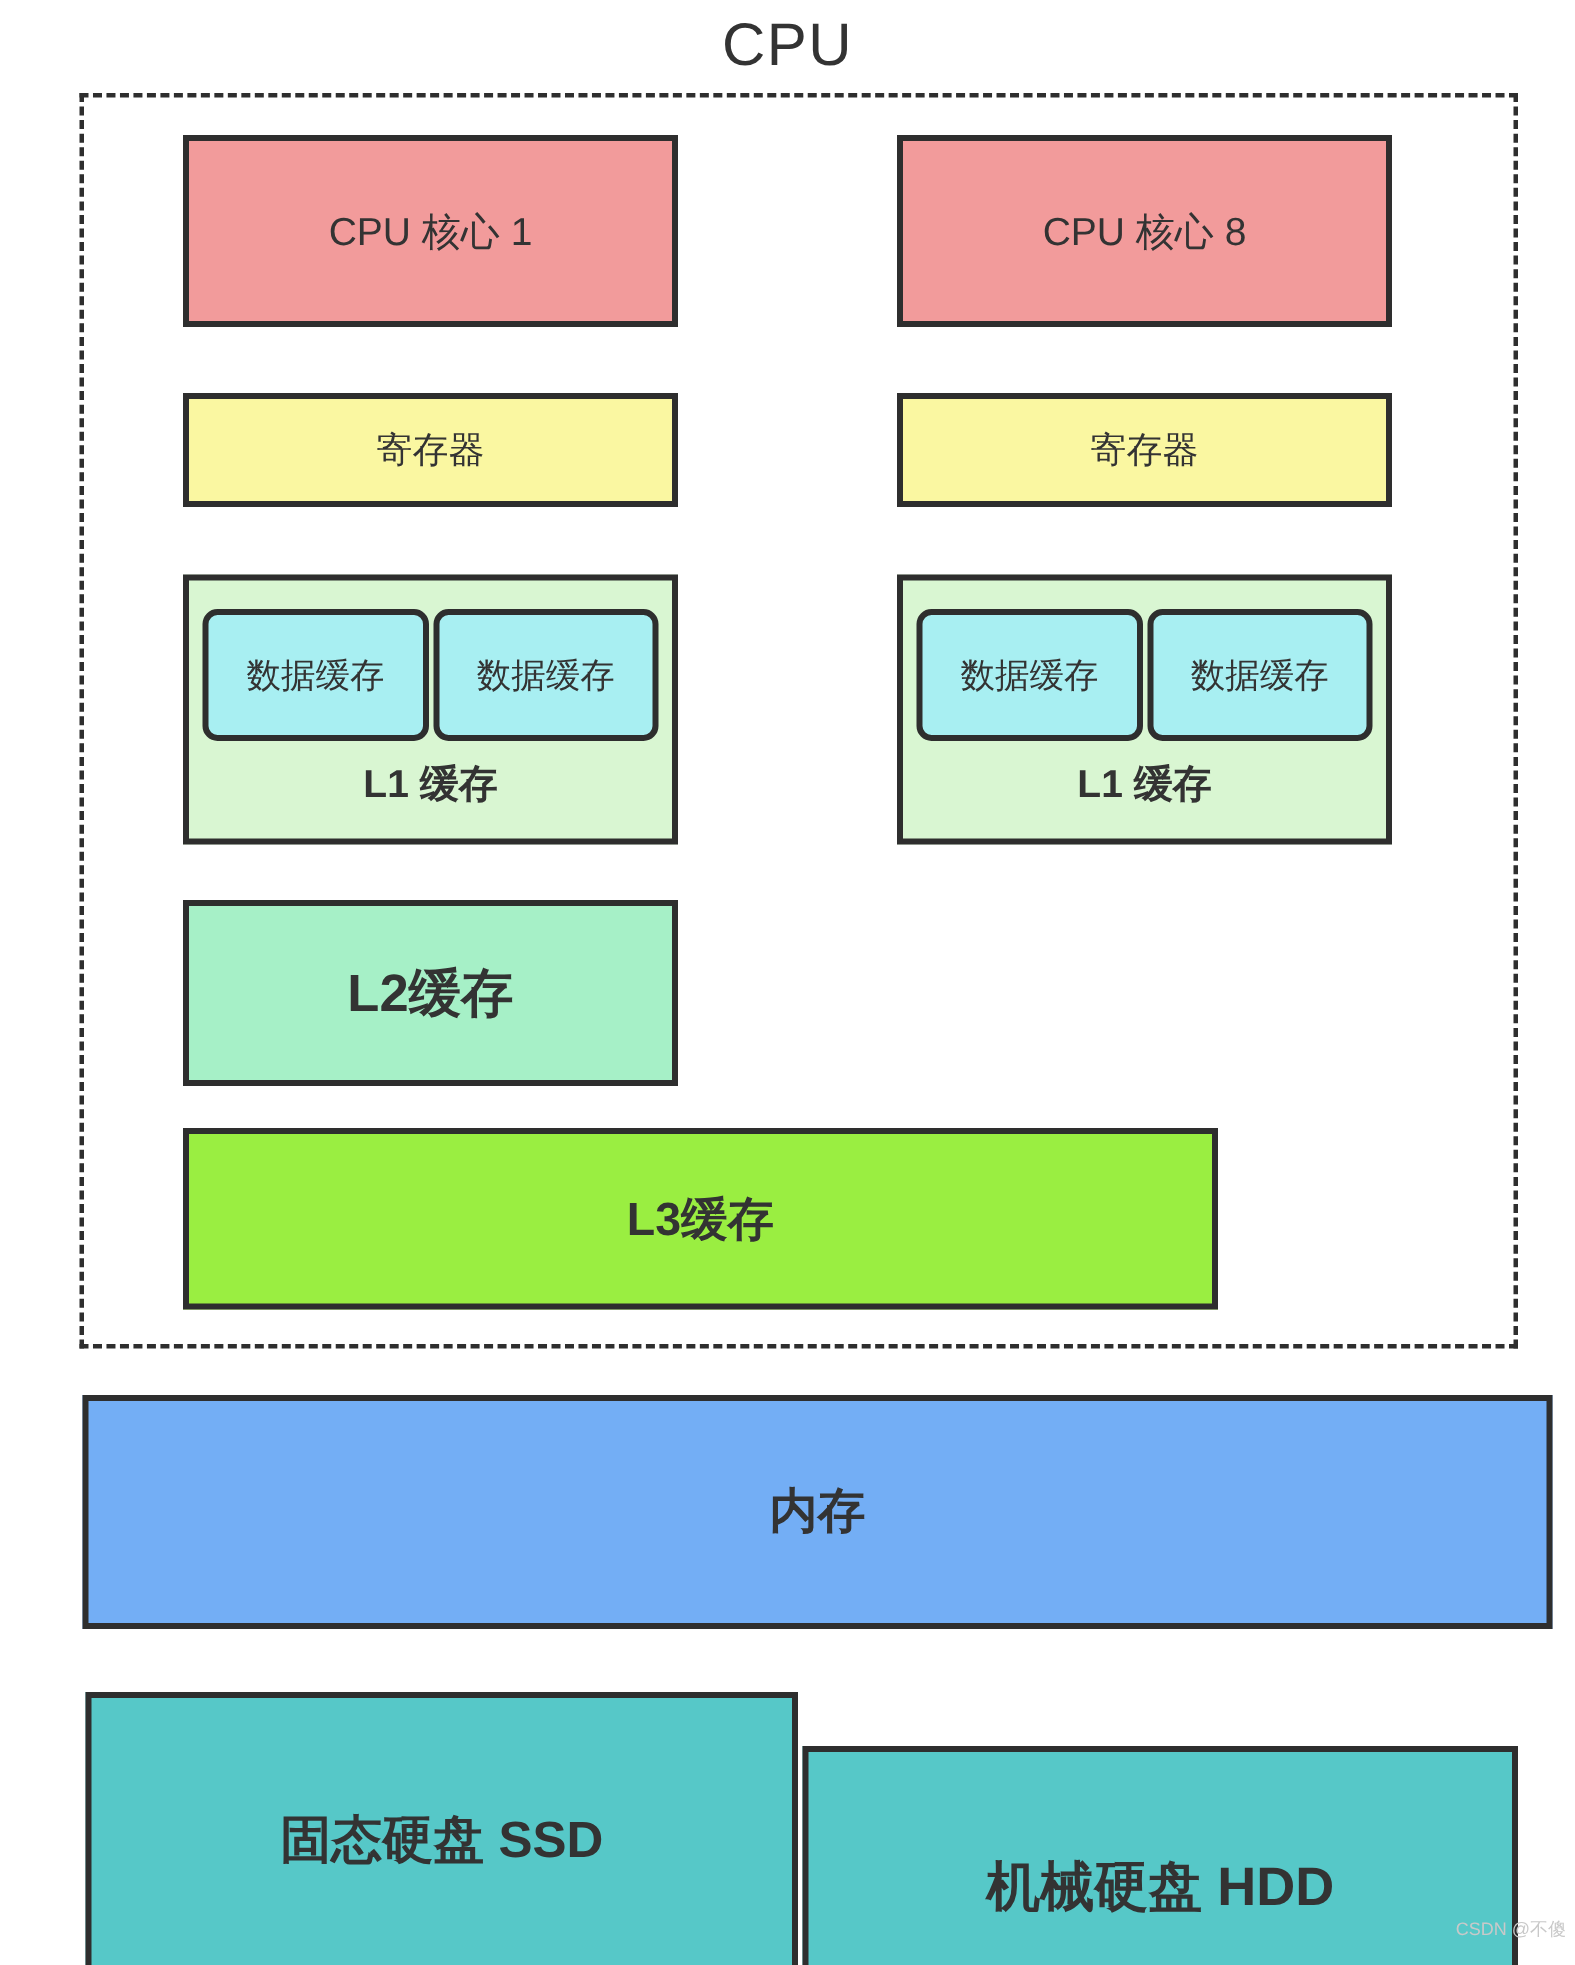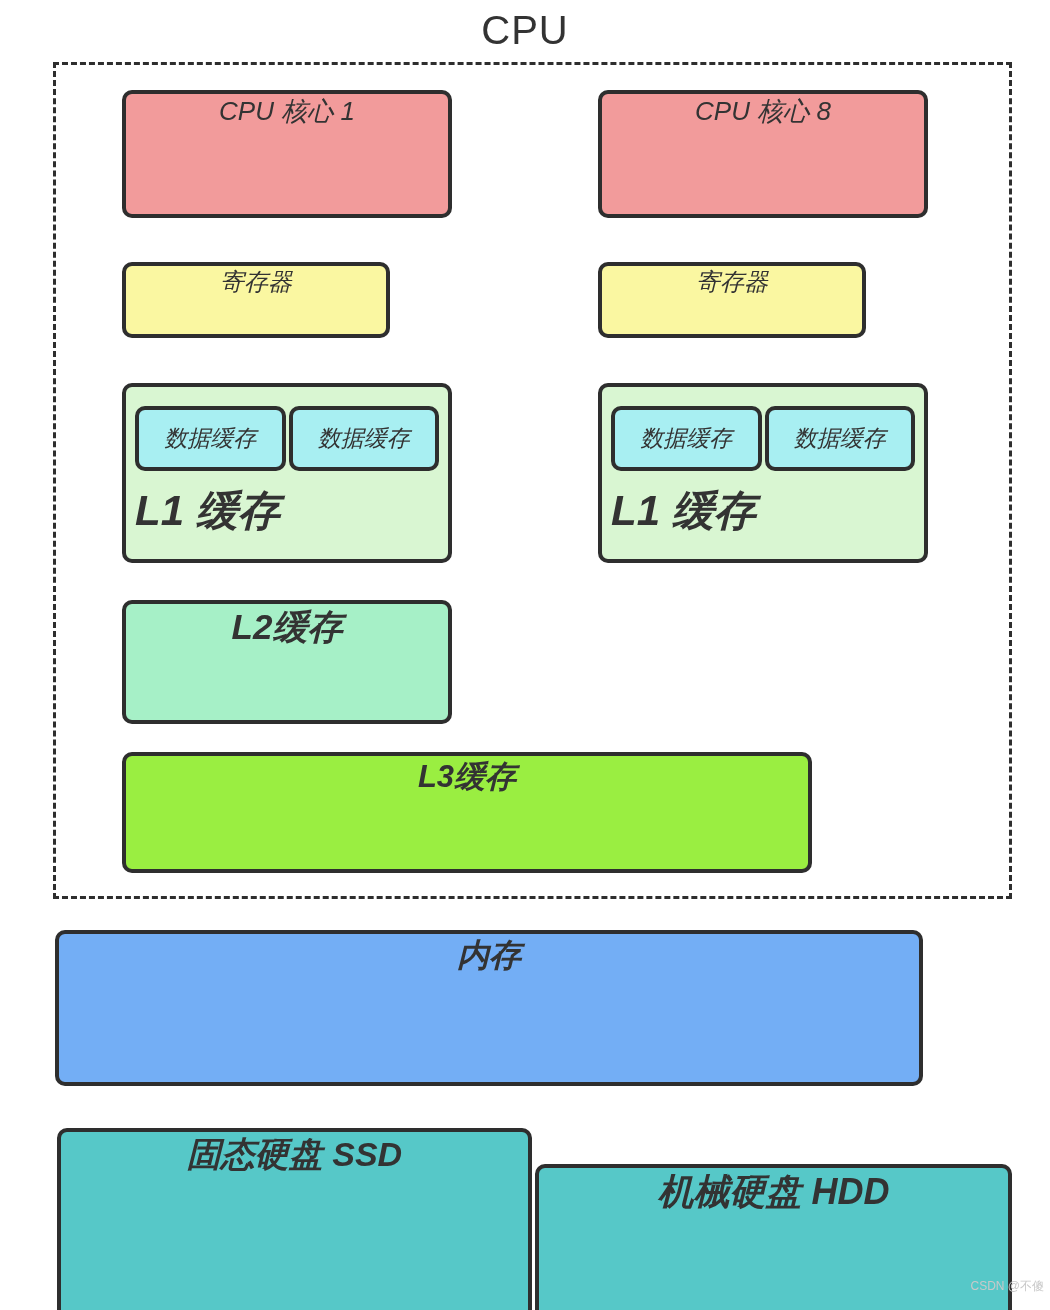--- a/index.html
+++ b/index.html
@@ -27,68 +27,67 @@
   }
   .cpu-package {
     position: absolute;
     left: 53px; top: 62px;
     width: 959px; height: 837px;
     border: 3px dashed var(--border-dark);
   }
   .block {
     position: absolute;
     border: 4px solid var(--border-dark);
-    border-radius: 10px;
+    border-radius: 0;
     display: flex;
-    align-items: flex-start;
+    align-items: center;
     justify-content: center;
     text-align: center;
-    font-style: italic;
   }
   
   .col-left  { left: 66px; }
   .col-right { left: 542px; }
   .core-block     { top: 25px;  width: 330px; height: 128px; background: var(--core-pink); font-size: 26px; }
-  .register-block { top: 197px; width: 268px; height: 76px;  background: var(--register-yellow); font-size: 24px; }
+  .register-block { top: 197px; width: 330px; height: 76px;  background: var(--register-yellow); font-size: 24px; }
   .l1-block {
     top: 318px; width: 330px; height: 180px;
     background: var(--l1-green);
     flex-direction: column;
     justify-content: flex-start;
     padding: 19px 9px 8px 9px;
   }
   .l1-row {
     display: flex;
     width: 100%;
     gap: 3px;
-    height: 65px;
+    height: 88px;
   }
   .data-cache {
     flex: 1;
     background: var(--data-cyan);
     border: 4px solid var(--border-dark);
     border-radius: 10px;
     display: flex;
     align-items: center;
     justify-content: center;
     font-size: 23px;
   }
   .l1-label {
     flex: 1;
     display: flex;
     align-items: center;
     justify-content: center;
-    font-size: 42px;
+    font-size: 26px;
     font-weight: bold;
   }
   .l2-block { top: 535px; width: 330px; height: 124px; background: var(--l2-mint); font-size: 35px; font-weight: bold; }
   .l3-block { left: 66px; top: 687px; width: 690px; height: 121px; background: var(--l3-green); font-size: 31px; font-weight: bold; }
   .memory-block {
     left: 55px; top: 930px;
-    width: 868px; height: 156px;
+    width: 980px; height: 156px;
     background: var(--memory-blue);
     font-size: 32px; font-weight: bold;
   }
   .ssd-block { left: 57px;  top: 1128px; width: 475px; height: 198px; background: var(--storage-teal); font-size: 34px; font-weight: bold; }
   .hdd-block { left: 535px; top: 1164px; width: 477px; height: 188px; background: var(--storage-teal); font-size: 36px; font-weight: bold; }
   .watermark {
     position: absolute;
     right: 6px; bottom: 15px;
     font-size: 12px;
     color: var(--watermark-gray);

